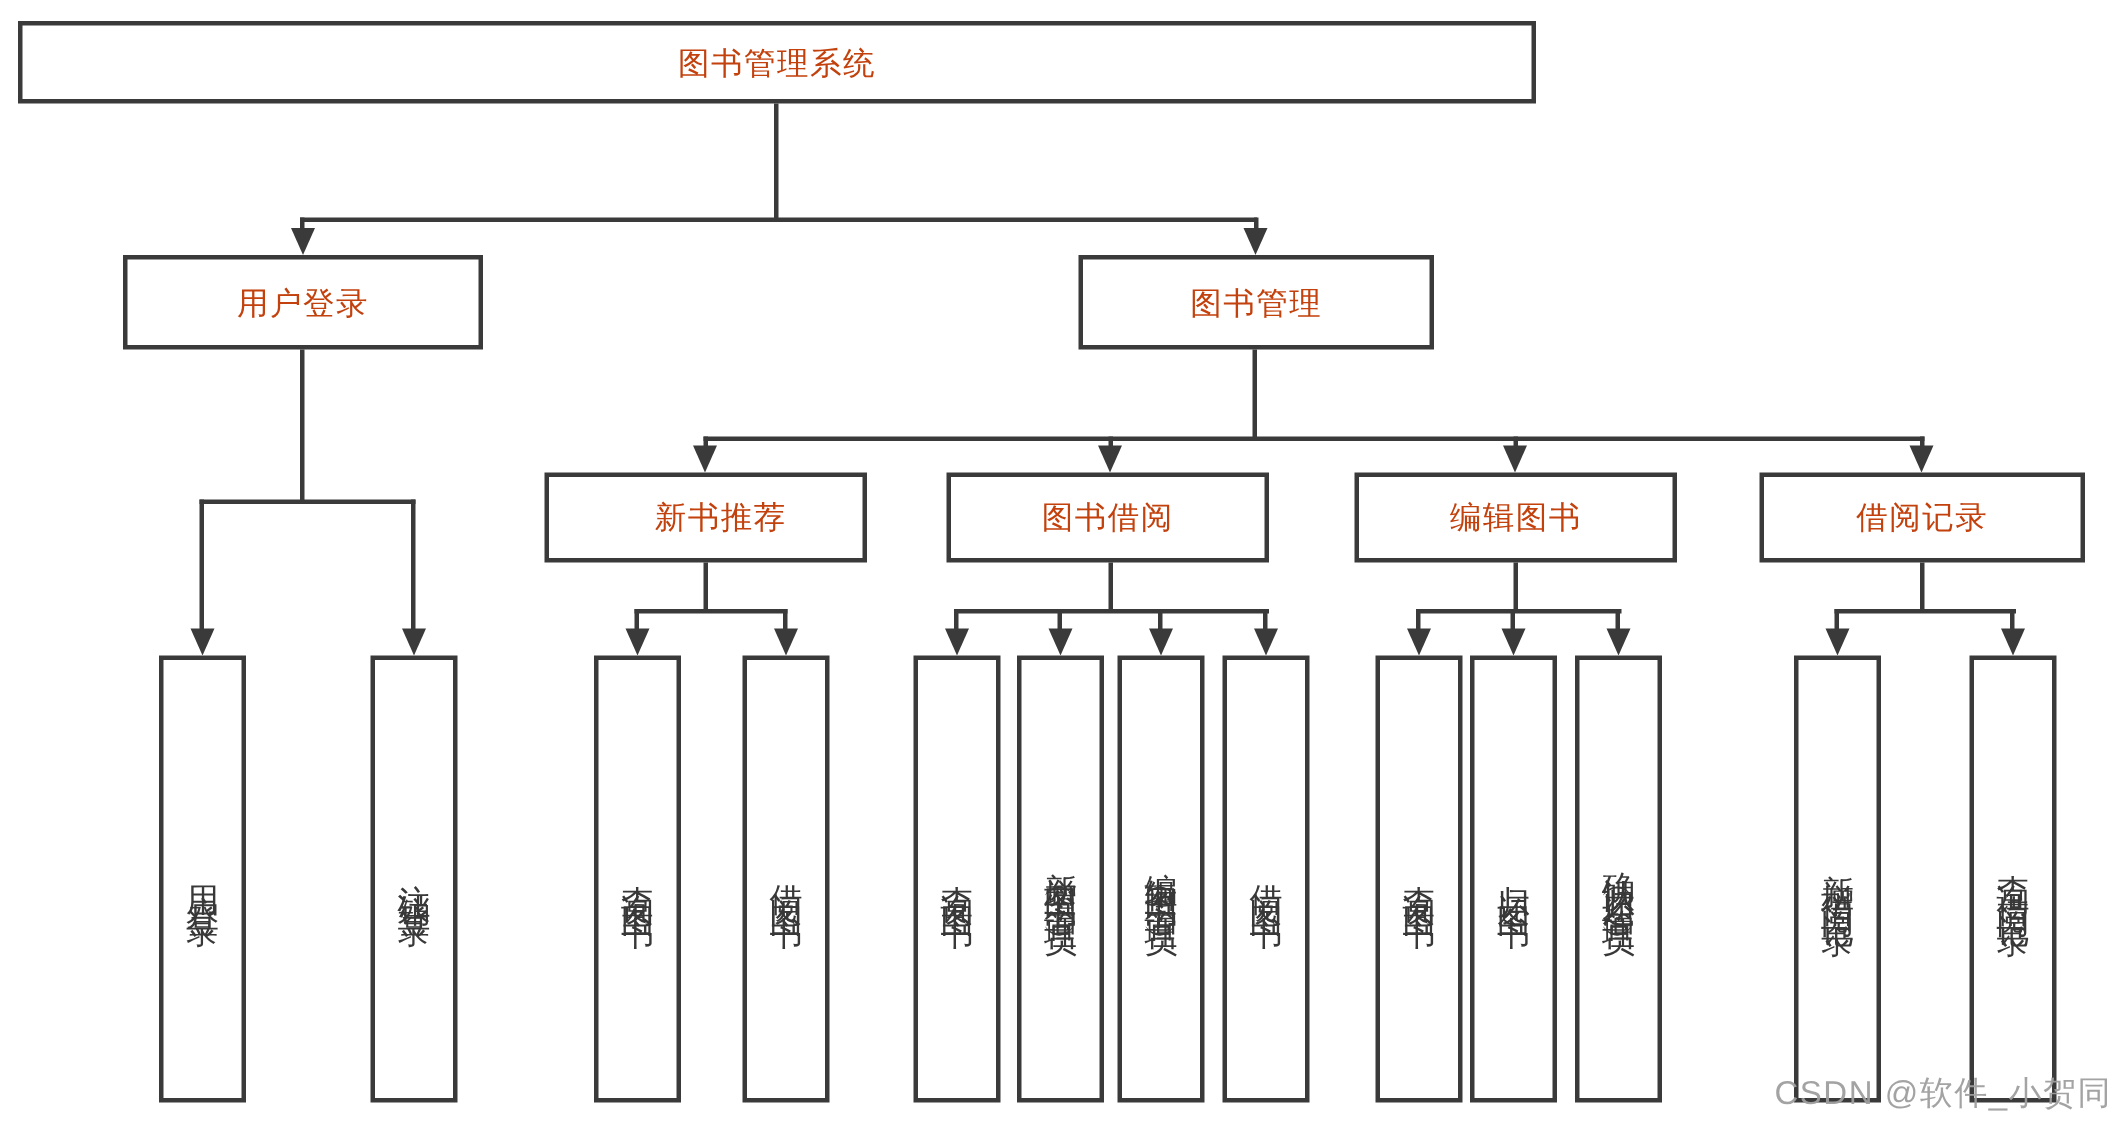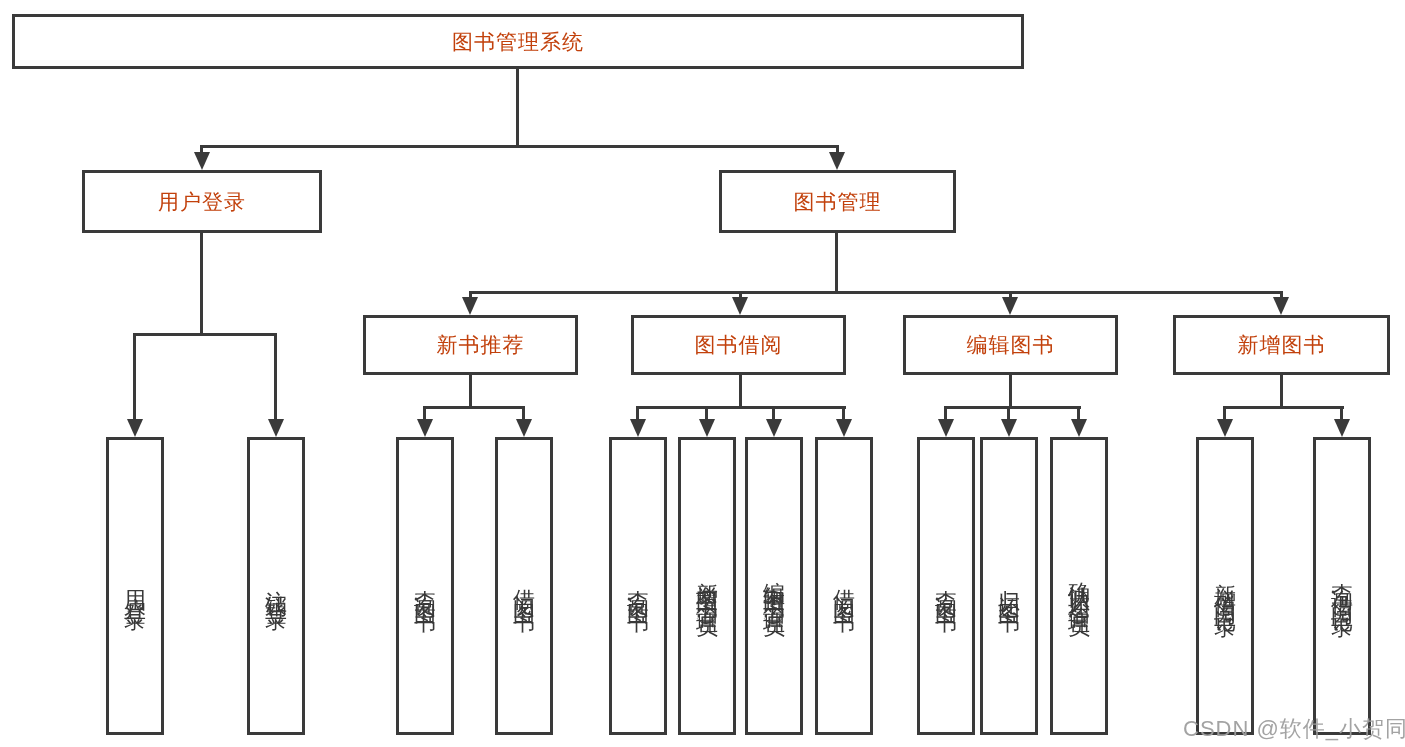--- a/index.html
+++ b/index.html
@@ -77,21 +77,21 @@
   <div class="box hbox lvl3" style="left:363px;padding-left:20px;">
     <span>新书推荐</span>
   </div>
   <div class="box hbox lvl3" style="left:631px;">
     <span>图书借阅</span>
   </div>
   <div class="box hbox lvl3" style="left:903px;">
     <span>编辑图书</span>
   </div>
   <div class="box hbox lvl3" style="left:1173px;width:217px;">
-    <span>新增图书</span>
+    <span>借阅记录</span>
   </div>
 
   <div class="vl" style="left:469px;top:375px;height:33px;"></div>
   <div class="hl" style="left:423px;top:406px;width:102px;"></div>
   <div class="vl" style="left:423px;top:406px;height:15px;"></div>
   <div class="ah" style="left:417px;top:419px;"></div>
   <div class="vl" style="left:522px;top:406px;height:15px;"></div>
   <div class="ah" style="left:516px;top:419px;"></div>
 
   <div class="vl" style="left:739px;top:375px;height:33px;"></div>

